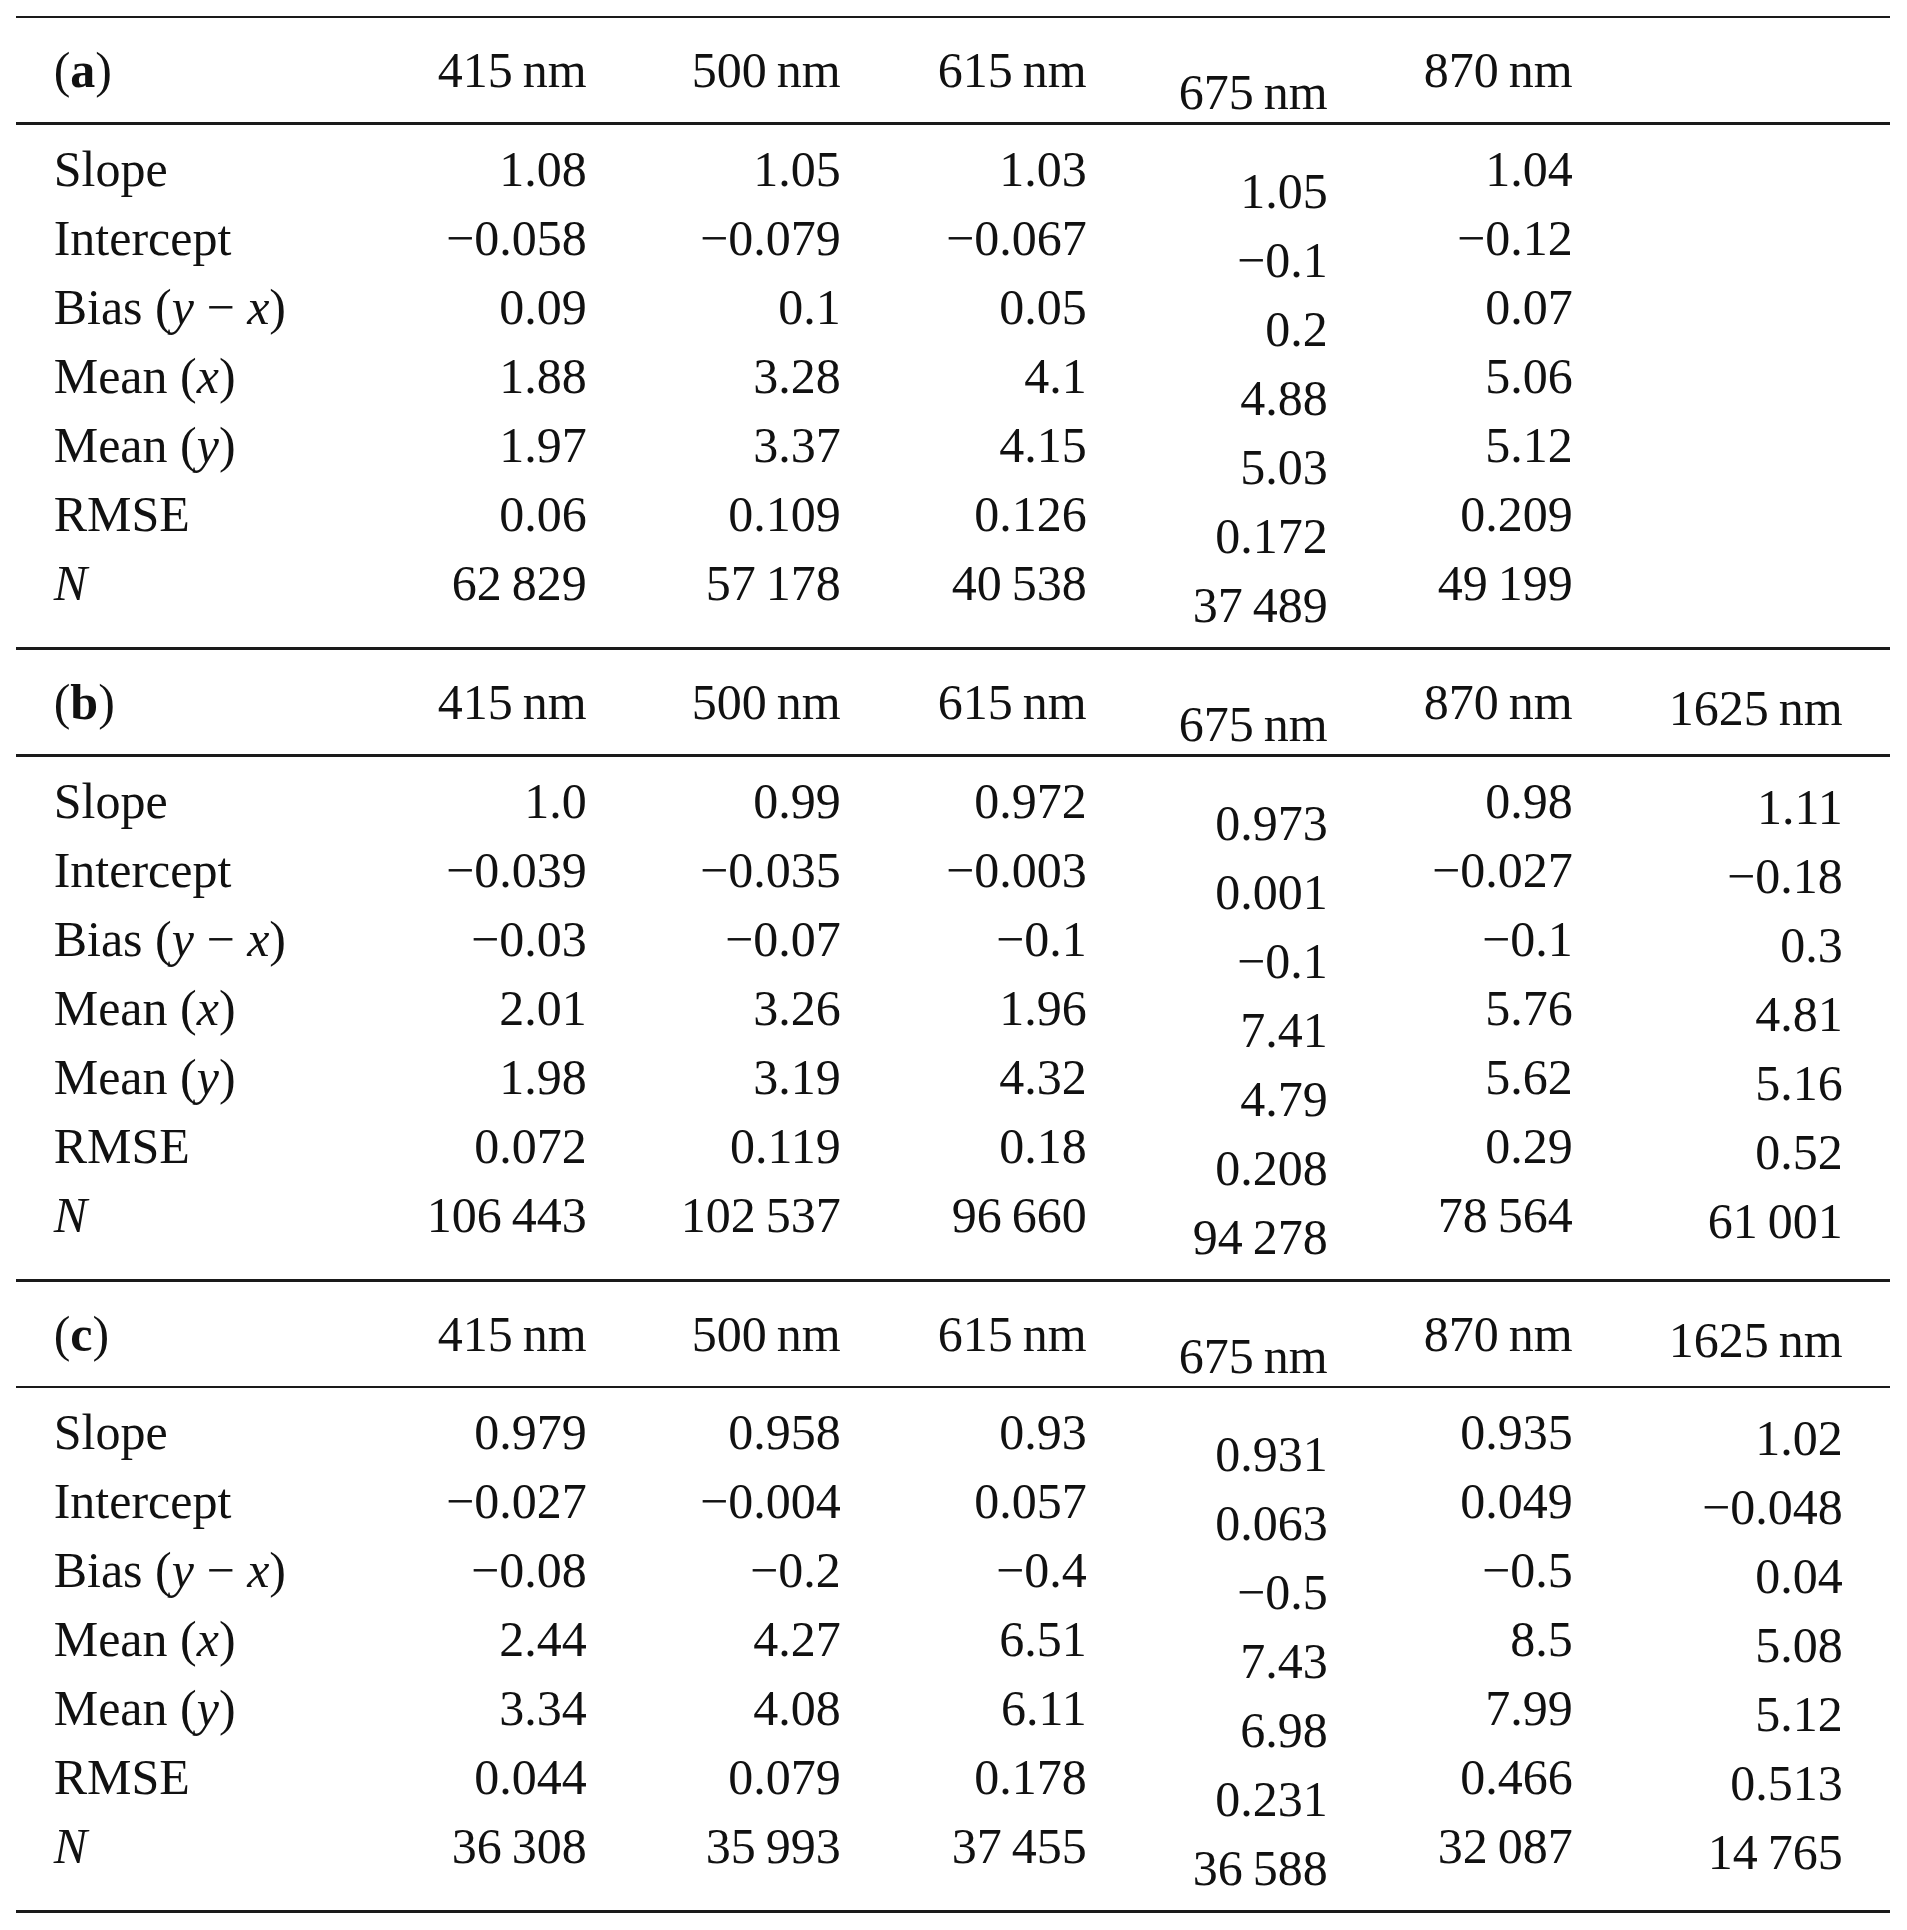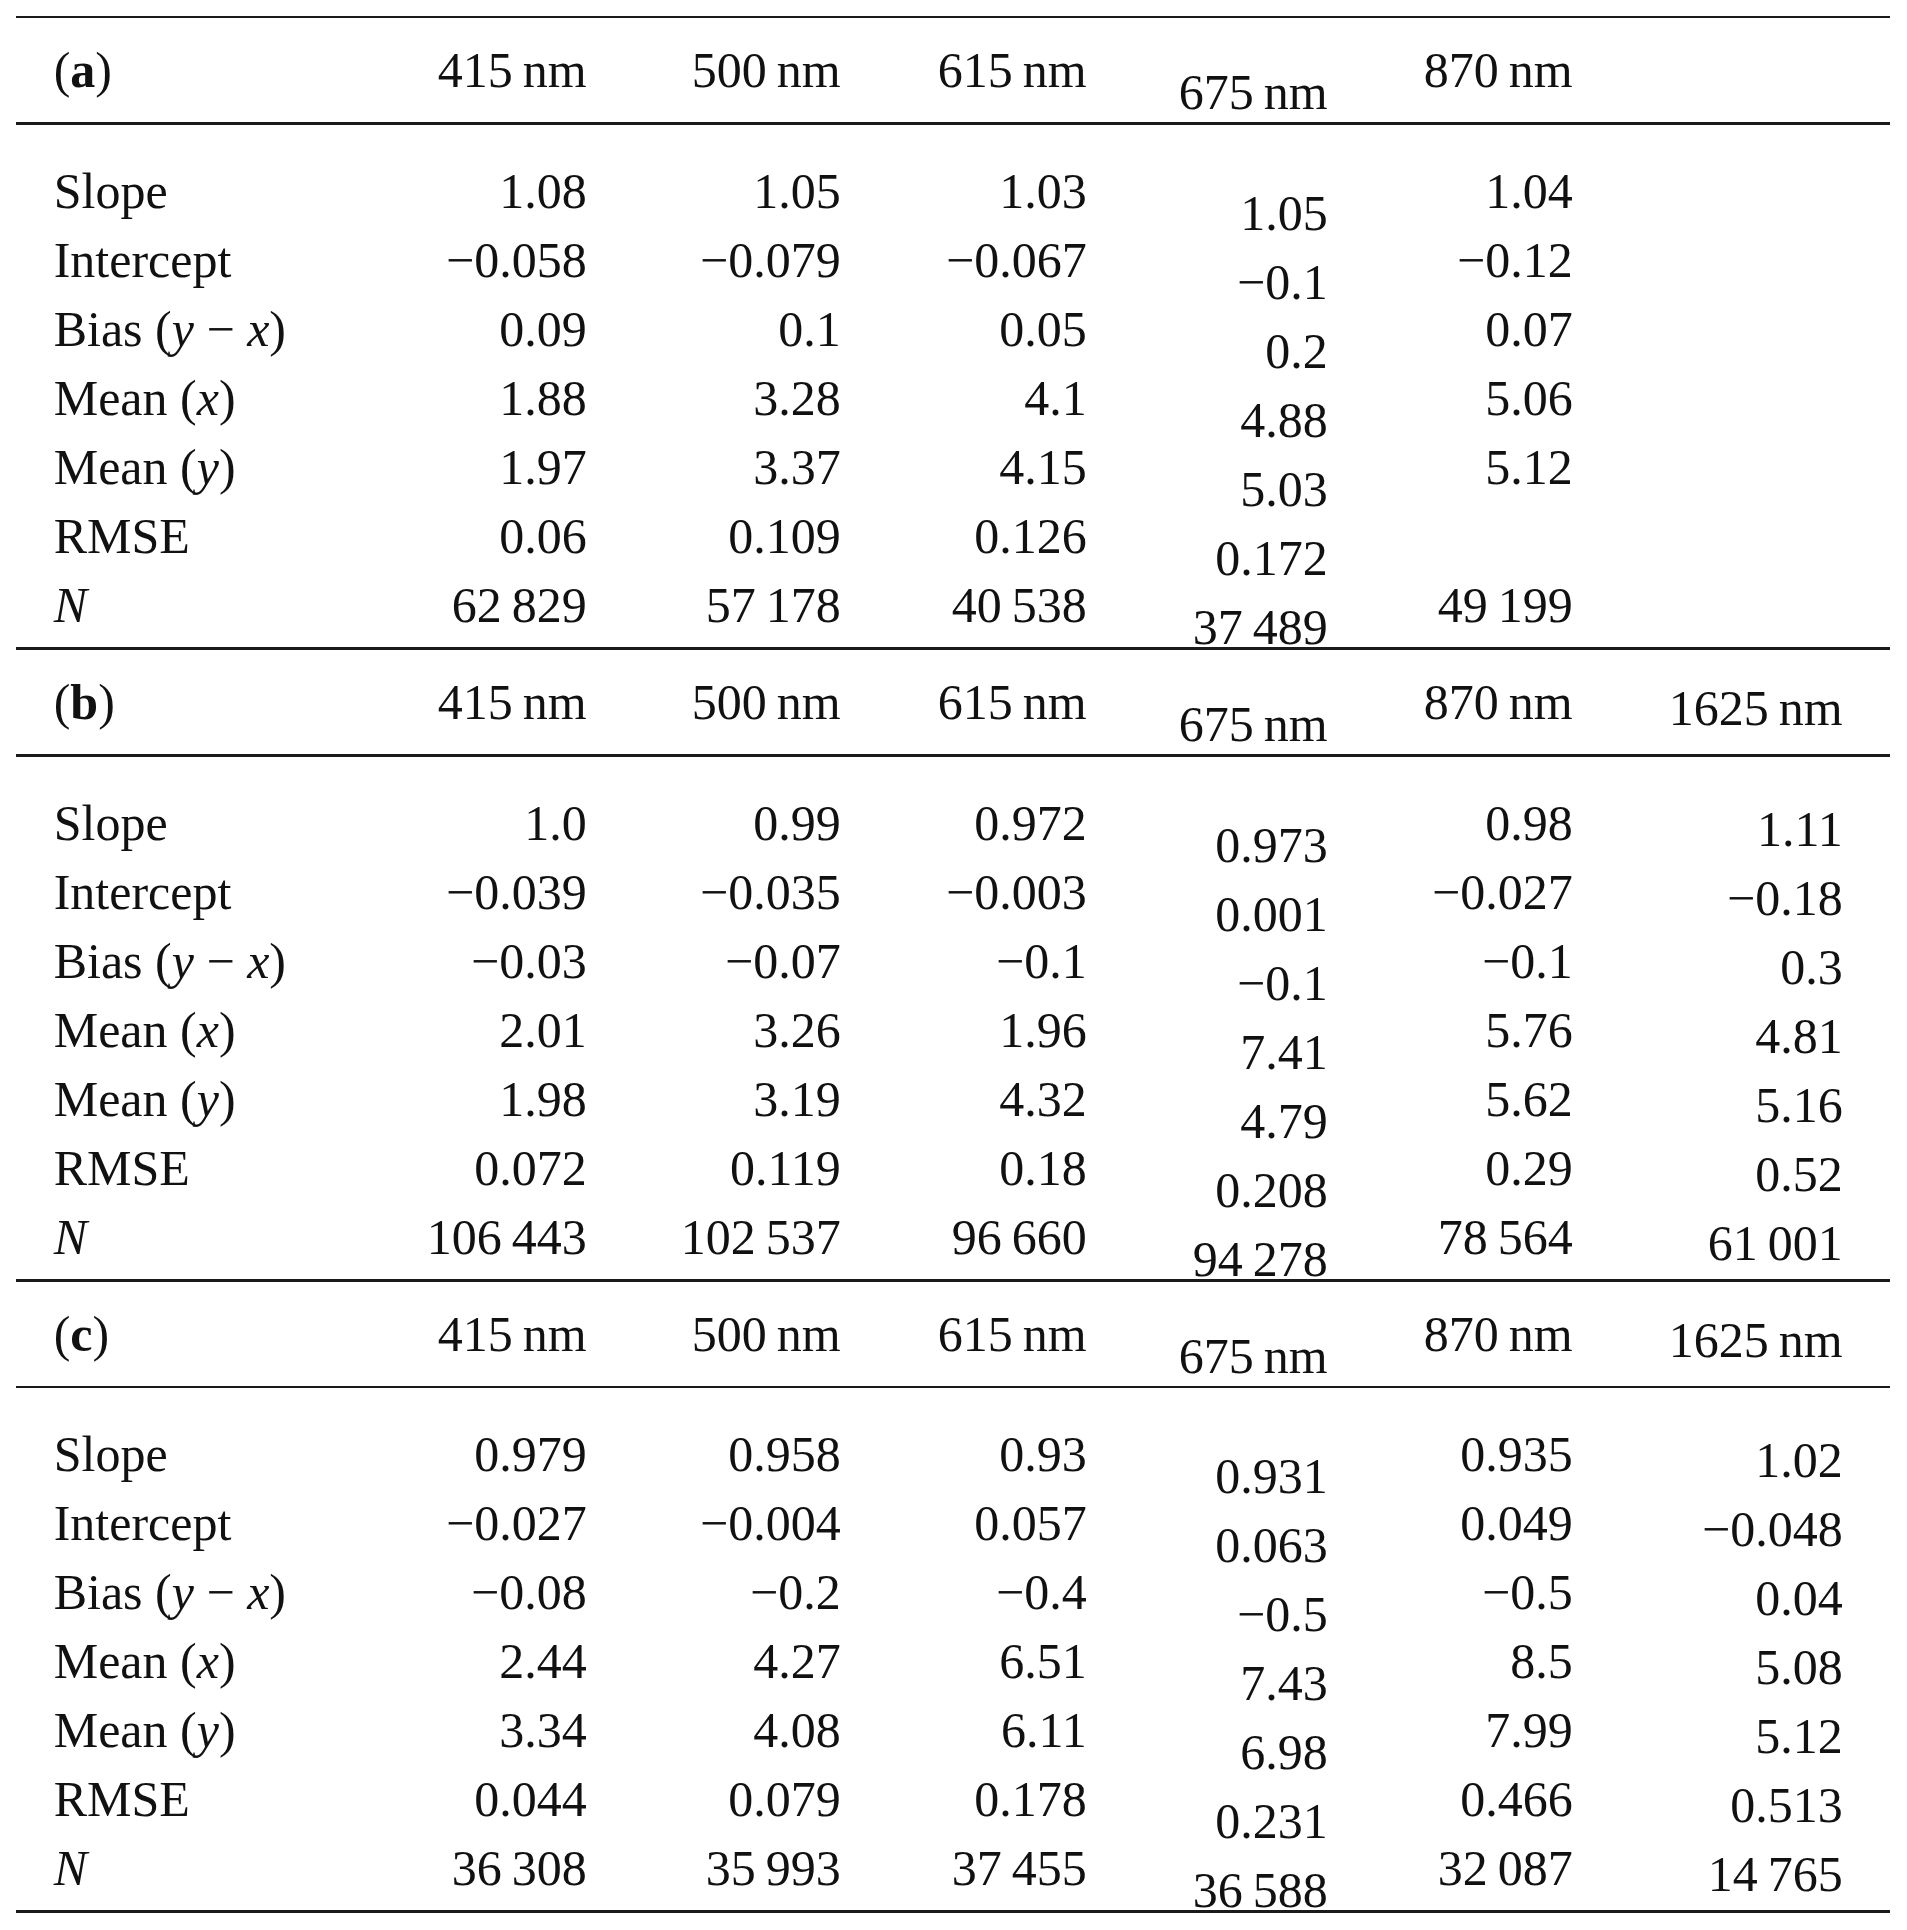--- a/index.html
+++ b/index.html
@@ -27,21 +27,21 @@
       width: 100%;
     }
     .section-header {
       height: 104px;
       display: flex;
       align-items: center;
       position: relative;
     }
     .section-body {
       height: 522px;
-      padding-top: 32px;
+      padding-top: 10px;
       box-sizing: border-box;
     }
     .row {
       display: flex;
       align-items: center;
       height: 69px;
       font-size: 50px;
       line-height: 69px;
     }
     .section-header .row {
@@ -135,20 +135,21 @@
       <div class="cell c4">5.03</div>
       <div class="cell c5">5.12</div>
       <div class="cell c6"></div>
     </div>
     <div class="row">
       <div class="cell-label">RMSE</div>
       <div class="cell c1">0.06</div>
       <div class="cell c2">0.109</div>
       <div class="cell c3">0.126</div>
       <div class="cell c4">0.172</div>
+      <div class="cell c5">0.209</div>
       <div class="cell c6"></div>
     </div>
     <div class="row">
       <div class="cell-label ital">N</div>
       <div class="cell c1">62 829</div>
       <div class="cell c2">57 178</div>
       <div class="cell c3">40 538</div>
       <div class="cell c4">37 489</div>
       <div class="cell c5">49 199</div>
       <div class="cell c6"></div>

